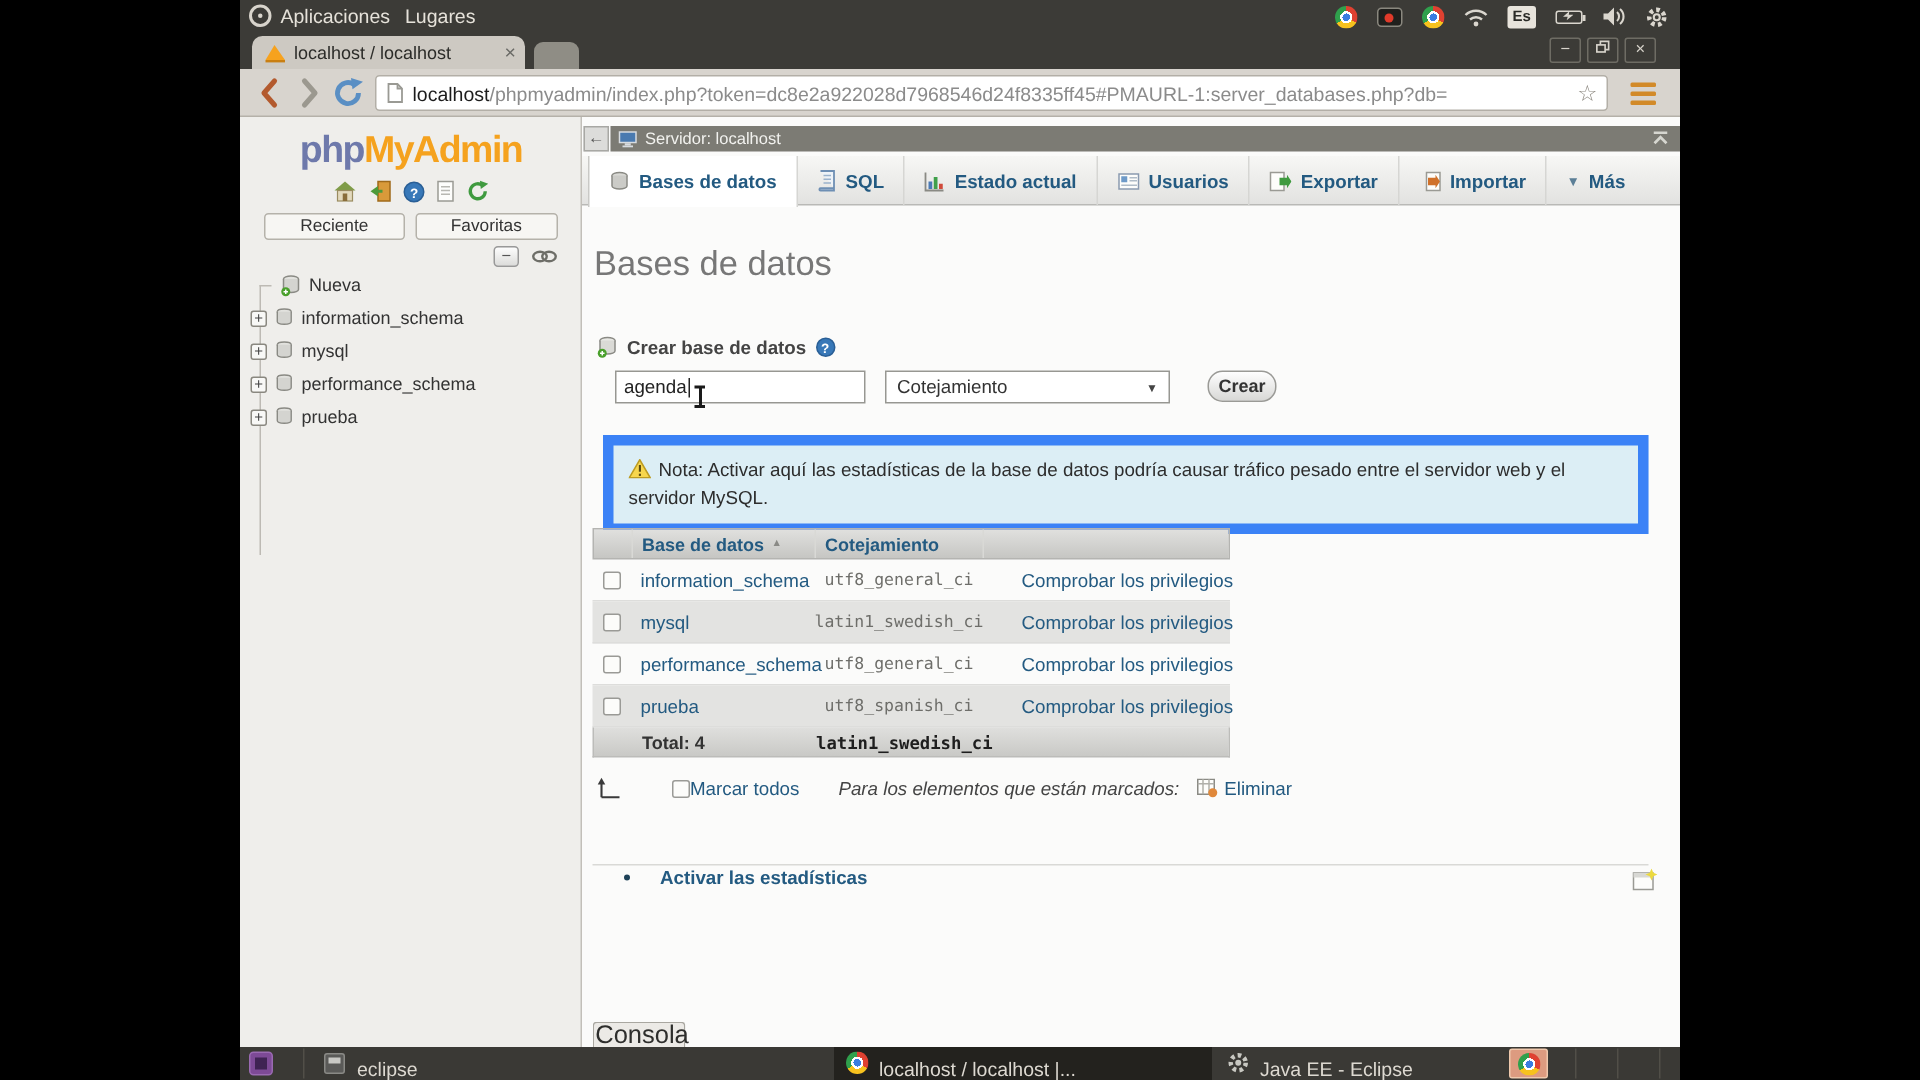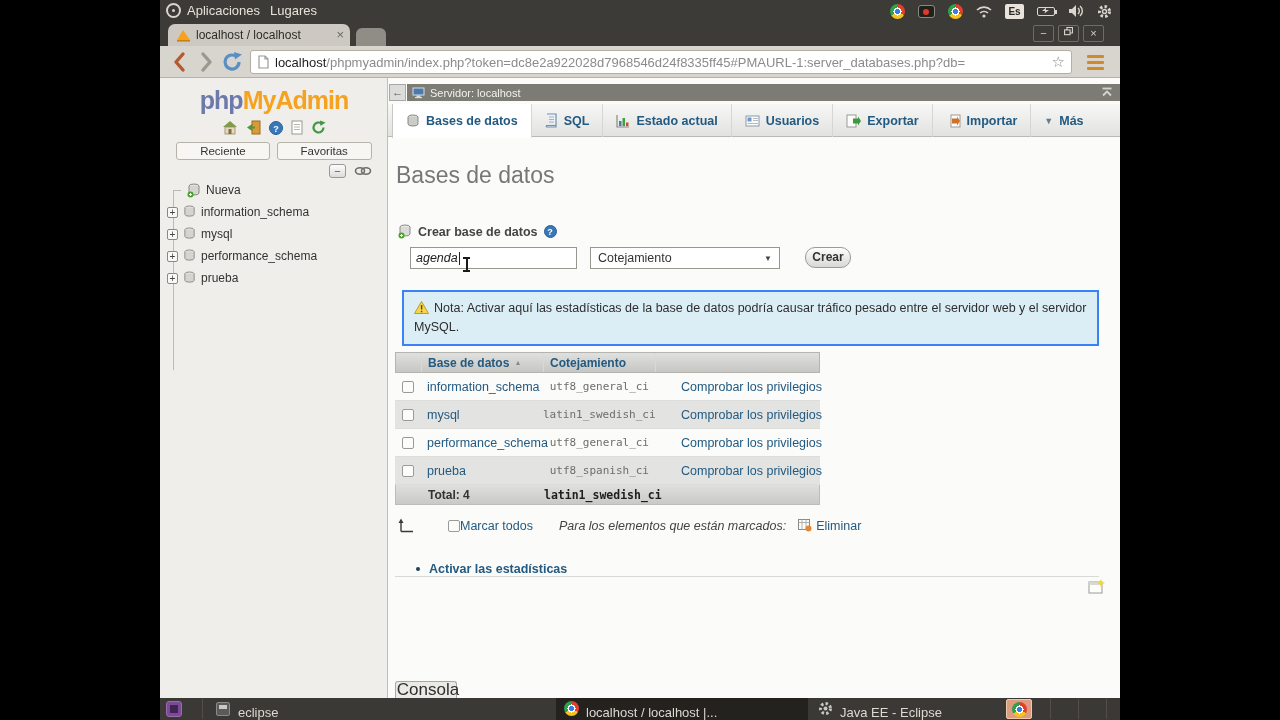--- a/index.html
+++ b/index.html
@@ -69,52 +69,52 @@
   .server-bar { left:19px; top:6px; width:713px; height:17px; background:#7c7b74; color:#f2f2ef; font-size:11px; display:flex; align-items:center; padding-left:5px; gap:5px; }
   .server-collapse { position:absolute; right:7px; top:3px; }
   .menu-tabs { left:0; top:26px; width:732px; height:33px; background:linear-gradient(#f7f7f5,#e2e2e0); border-bottom:1px solid #b9b9b6; display:flex; padding-left:4px; }
   .mtab { height:33px; display:flex; align-items:center; gap:6px; padding:0 13px; font-size:12.5px; font-weight:bold; color:#235a81; border-right:1px solid #d6d6d3; white-space:nowrap; }
   .mtab.active { background:#fff; border-left:1px solid #c9c9c6; height:34px; }
   .more-arrow { color:#5c7f97; font-size:9px; }
 
   h1.page-title { position:absolute; left:8px; top:84px; font-size:23px; font-weight:normal; color:#777; }
   .create-label-row { left:10px; top:146px; display:flex; align-items:center; gap:6px; font-size:12.5px; font-weight:bold; color:#444; }
   .help-badge { width:13px; height:13px; background:#3878b8; border-radius:50%; color:#fff; font-size:9px; font-weight:bold; text-align:center; line-height:13px; border:1px solid #2a5f96; }
-  .dbname-input { left:22px; top:169px; width:167px; height:22px; background:#fff; border:1px solid #979792; font-size:12.5px; color:#222; display:flex; align-items:center; padding-left:5px;font-style:italic; }
+  .dbname-input { left:22px; top:169px; width:167px; height:22px; background:#fff; border:1px solid #979792; font-size:12.5px; color:#222; display:flex; align-items:center; padding-left:5px; }
   .caret { width:0; height:13px; border-left:1px solid #222; margin-left:1px; }
   .collation-select { left:202px; top:169px; width:190px; height:22px; background:#fff; border:1px solid #979792; font-size:12.5px; color:#333; display:flex; align-items:center; padding:0 7px; justify-content:space-between; }
   .select-arrow { font-size:8px; color:#444; }
   .create-btn { left:417px; top:169px; width:46px; height:21px; border:1px solid #9a9a96; border-radius:10px; background:linear-gradient(#fefefe,#d8d8d6); font-size:12px; font-weight:bold; color:#333; text-align:center; line-height:19px; }
   .ibeam { left:74px; top:178px; width:9px; height:16px; }
   .ibeam i { position:absolute; left:4px; top:2px; width:1.5px; height:12px; background:#1a1a1a; }
   .ibeam b, .ibeam s { position:absolute; left:1px; width:7px; height:1.5px; background:#1a1a1a; }
   .ibeam b { top:1px; } .ibeam s { top:14px; }
 
-  .note-box { left:14px; top:212px; width:697px; background:#dceef5; border:2px solid #3b82f6; padding:7px 10px; font-size:12.5px; color:#2d2d2d; line-height:1.5; }
+  .note-box { left:14px; top:212px; width:697px; background:#dceef5; border:7px solid #3b82f6; padding:7px 10px; font-size:12.5px; color:#2d2d2d; line-height:1.5; }
 
   .db-table { left:7px; top:274px; width:425px; font-size:12.5px; }
   .trow { display:grid; grid-template-columns:26px 122px 112px 165px; align-items:center; }
   .thead { height:21px; background:linear-gradient(#e0e0de,#c6c6c3); border:1px solid #b4b4b1; color:#235a81; font-weight:bold; font-size:12px; }
   .thead .cell { border-right:1px solid #d9d9d6; height:100%; display:flex; align-items:center; padding-left:6px; gap:5px; }
   .sort-ind { font-size:7px; color:#8a8a86; }
   .tbody-row { height:28px; border-bottom:1px solid #dddddb; }
   .tbody-row.alt { background:#e3e3e1; }
   .db-link { color:#235a81; padding-left:6px; }
   .coll-cell { font-family:"DejaVu Sans Mono",monospace; font-size:11px; color:#6e6e6a; text-align:right; padding-right:6px; }
   .action-cell { display:flex; align-items:flex-end; gap:20px; color:#235a81; padding-left:6px; white-space:nowrap; }
   .total-row { height:20px; background:linear-gradient(#dfdfdd,#c9c9c6); border:1px solid #bcbcb9; border-top:none; }
   .total-label { font-weight:bold; color:#333; font-size:12px; padding-left:6px; }
   .total-coll { font-family:"DejaVu Sans Mono",monospace; font-size:11.5px; font-weight:bold; color:#1e1e1e; text-align:right; padding-right:6px; }
   .checkbox { width:12px; height:12px; border:1px solid #9a9a96; background:#fcfcfa; border-radius:2px; margin-left:7px; }
 
   .withsel-row { left:10px; top:440px; display:flex; align-items:center; }
   .marcar-link { color:#235a81; font-size:12.5px; }
   .withsel-text { font-style:italic; color:#444; font-size:12.5px; }
   .del-link { color:#235a81; font-size:12.5px; }
-  .stats-row { left:28px; top:484px; display:flex; align-items:center; gap:9px; }
+  .stats-row { left:28px; top:500px; display:flex; align-items:center; gap:20px; }
   .bullet { width:4px; height:4px; background:#1e4258; border-radius:50%; }
   .stats-link { color:#235a81; font-size:12.5px; font-weight:bold; }
   .page-hr { left:7px; top:498px; width:704px; height:1px; background:#d9d9d6; }
   .console-tab { left:7px; top:603px; width:62px; height:17px; background:#eceae6; border:1px solid #a9a7a0; border-bottom:none; border-radius:3px 3px 0 0; display:flex; align-items:center; justify-content:center; gap:4px; font-size:17px; color:#2e2e2c; }
   .console-sq { width:8px; height:8px; background:#1d1d1b; }
 
   
   .taskbar { left:0; top:698px; width:960px; height:22px; background:#3a3935; color:#ddd9d1; font-size:13px; }
   .tb-sep { position:absolute; top:1px; width:1px; height:20px; background:#514f48; }
   .tb-label { position:absolute; top:4px; line-height:22px; white-space:nowrap;text-align:center; }

